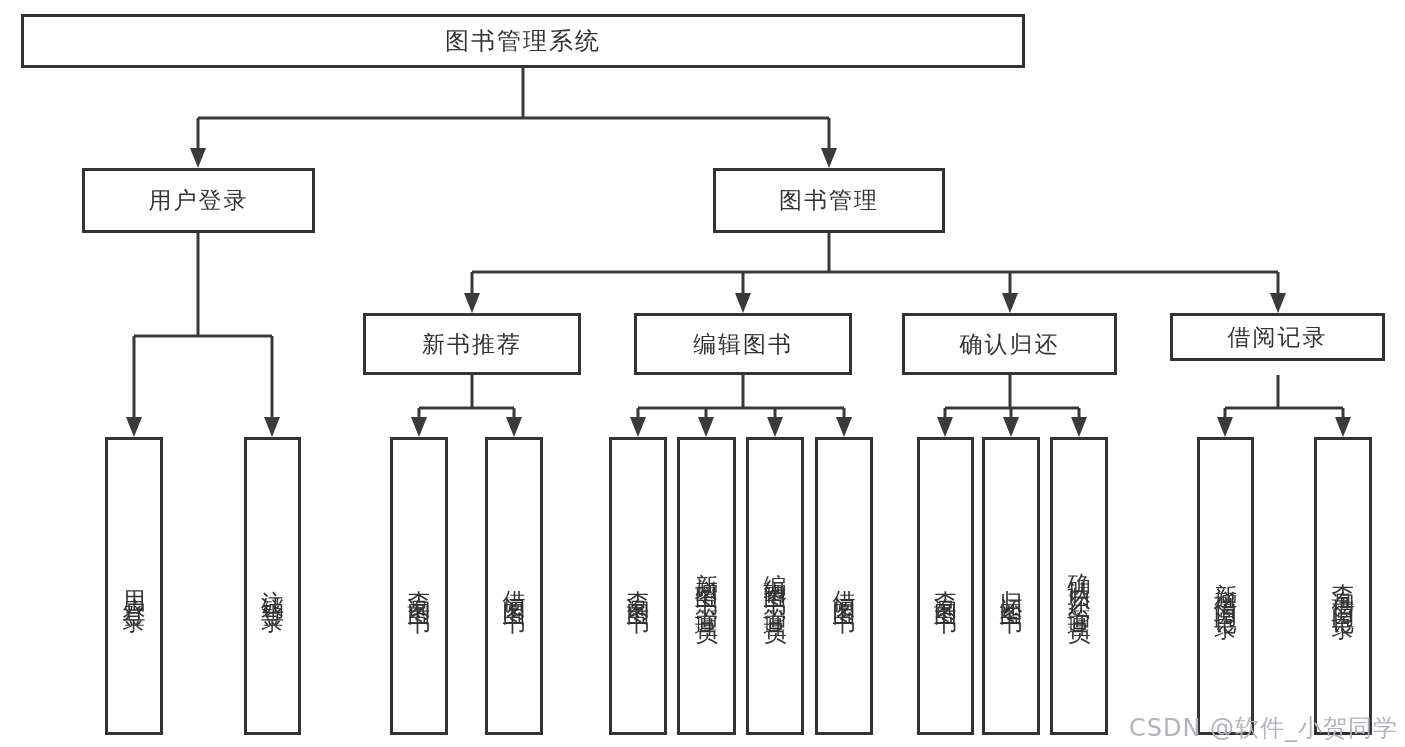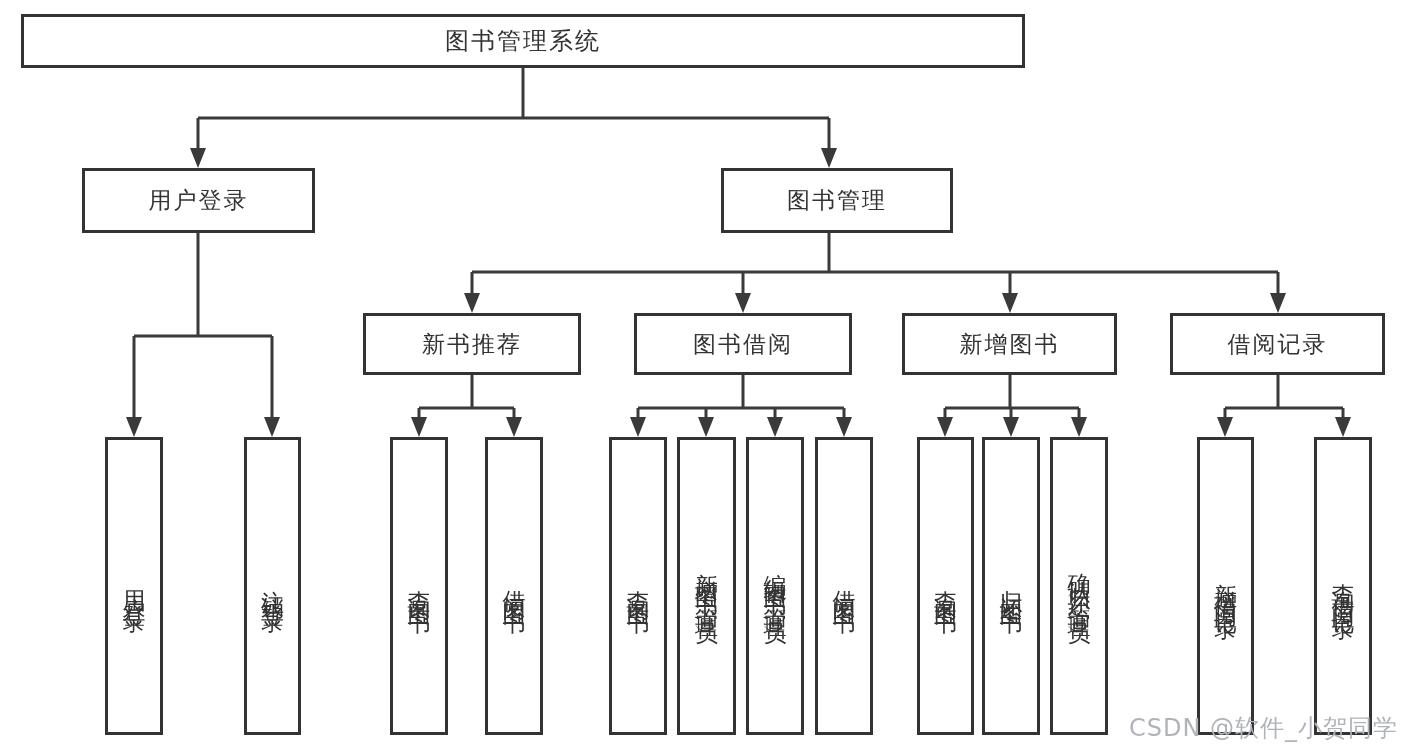--- a/index.html
+++ b/index.html
@@ -82,34 +82,34 @@
              M1335 417 L1351 417 L1343 437 Z" fill="#3a3a3a" stroke="none"></path>
   </svg>
 
   <div class="box root" style="left:21px; top:14px; width:1004px; height:54px;">
     <span class="hlabel">图书管理系统</span>
   </div>
 
   <div class="box" style="left:82px; top:168px; width:233px; height:65px;">
     <span class="hlabel">用户登录</span>
   </div>
-  <div class="box" style="left:713px; top:168px; width:232px; height:65px;margin-left:8px;">
+  <div class="box" style="left:713px; top:168px; width:232px; height:65px;">
     <span class="hlabel">图书管理</span>
   </div>
 
   <div class="box" style="left:363px; top:313px; width:218px; height:62px;text-align:right;">
     <span class="hlabel">新书推荐</span>
   </div>
   <div class="box" style="left:634px; top:313px; width:218px; height:62px;">
-    <span class="hlabel">图书借阅</span>
+    <span class="hlabel">编辑图书</span>
   </div>
   <div class="box" style="left:902px; top:313px; width:215px; height:62px;">
-    <span class="hlabel">新增图书</span>
+    <span class="hlabel">确认归还</span>
   </div>
-  <div class="box" style="left:1170px; top:313px; width:215px; height:62px;">
+  <div class="box" style="left:1170px; top:313px; width:215px; height:48px;">
     <span class="hlabel">借阅记录</span>
   </div>
 
   <div class="box leaf" style="left:105px; top:437px; width:58px; height:298px;">
     <span class="vlabel">用户登录</span>
   </div>
   <div class="box leaf" style="left:244px; top:437px; width:57px; height:298px;">
     <span class="vlabel">注销登录</span>
   </div>
 

